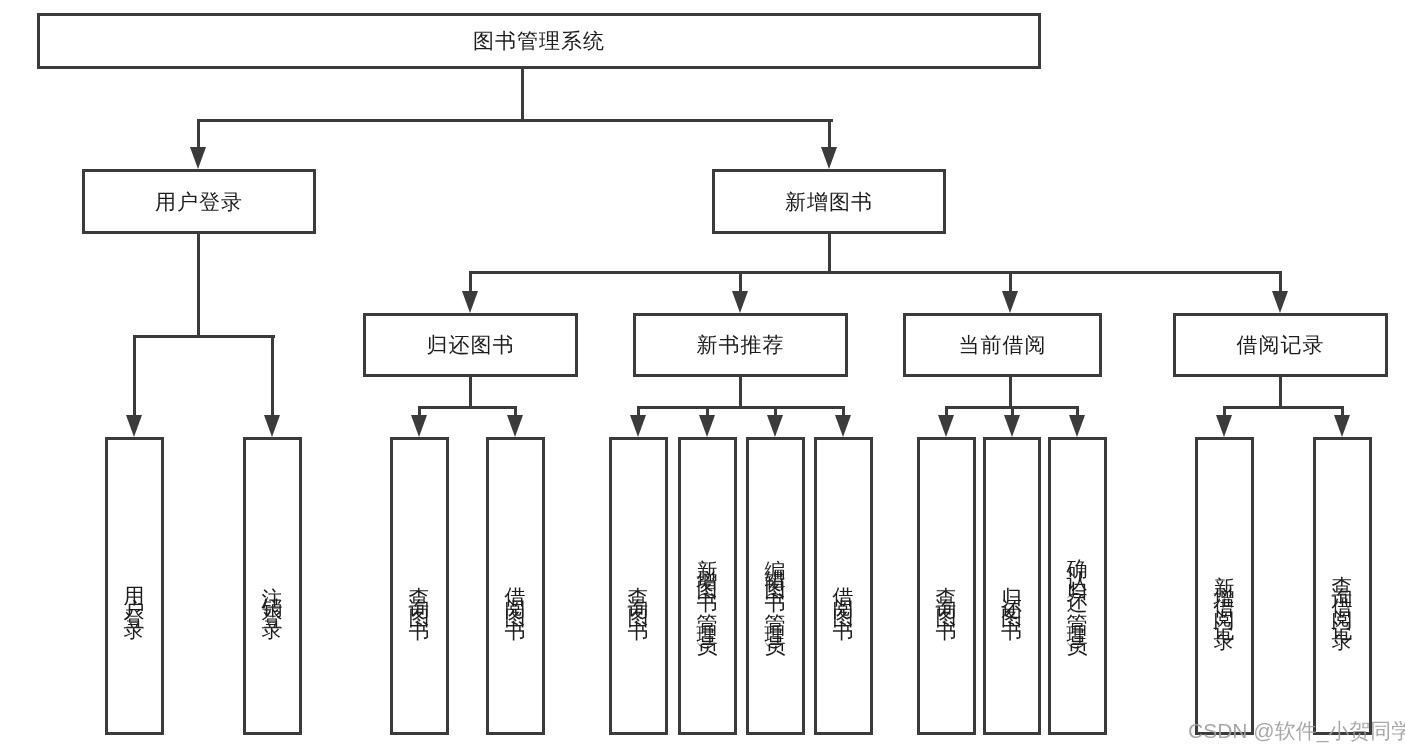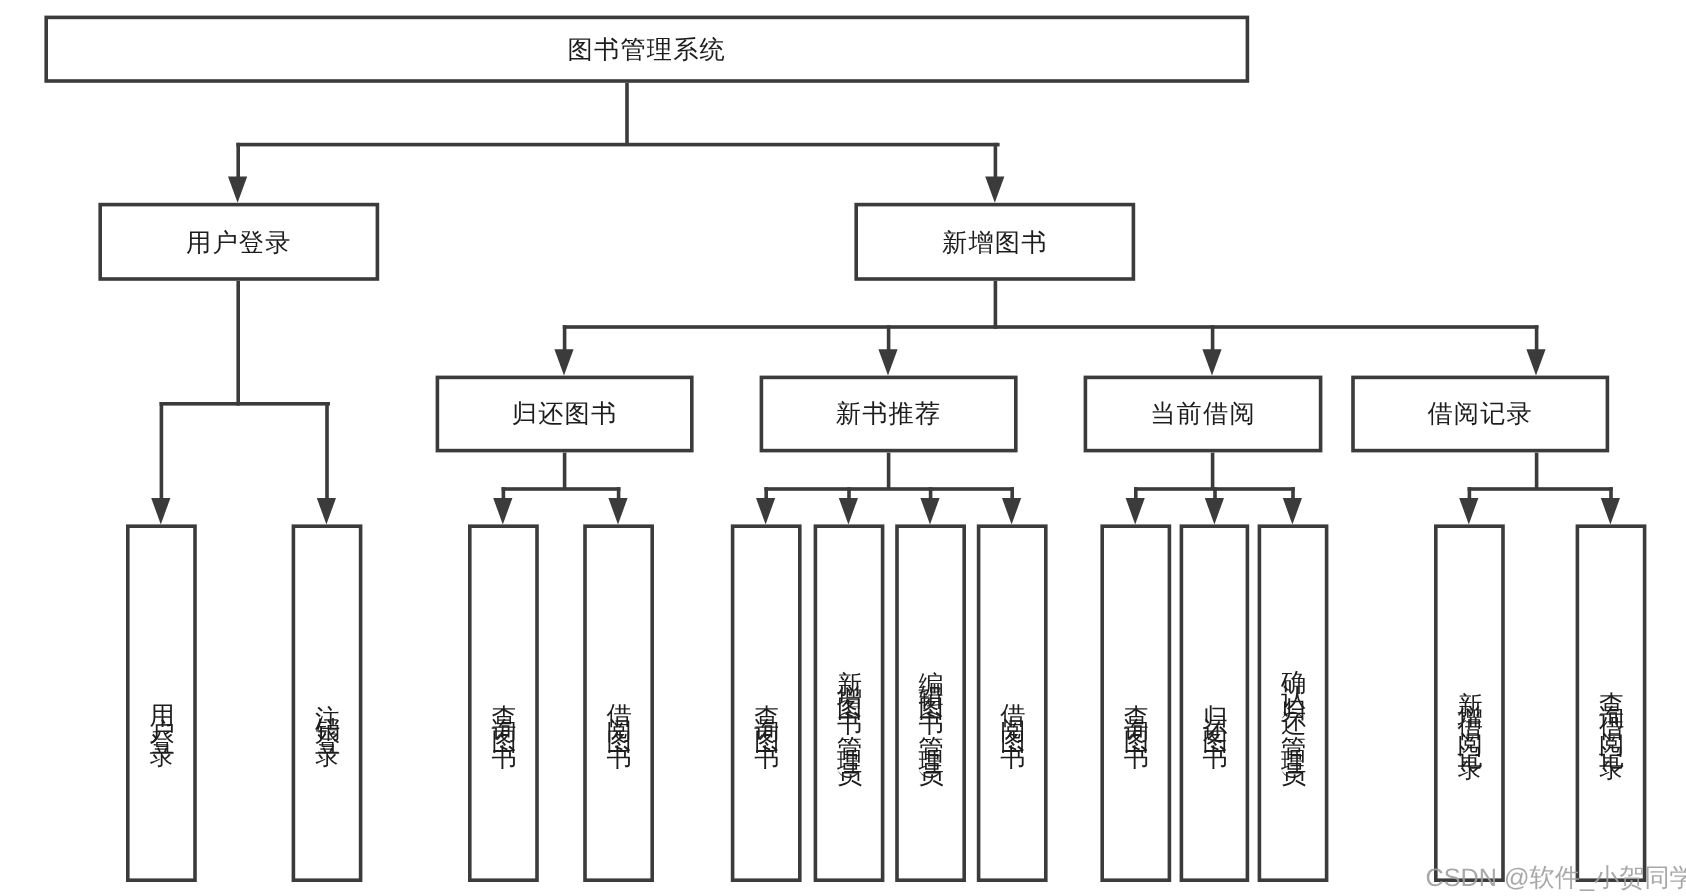--- a/index.html
+++ b/index.html
@@ -44,21 +44,21 @@
 
   <div class="box" style="left:363px;top:313px;width:215px;height:64px">
     <span class="hlabel">归还图书</span>
   </div>
   <div class="box" style="left:633px;top:313px;width:215px;height:64px">
     <span class="hlabel">新书推荐</span>
   </div>
   <div class="box" style="left:903px;top:313px;width:199px;height:64px">
     <span class="hlabel">当前借阅</span>
   </div>
-  <div class="box" style="left:1126px;top:313px;width:215px;height:64px">
+  <div class="box" style="left:1173px;top:313px;width:215px;height:64px">
     <span class="hlabel">借阅记录</span>
   </div>
 
   <div class="box" style="left:105px;top:437px;width:59px;height:298px">
     <span class="vtext">用户登录</span>
   </div>
   <div class="box" style="left:243px;top:437px;width:59px;height:298px">
     <span class="vtext">注销登录</span>
   </div>
 

